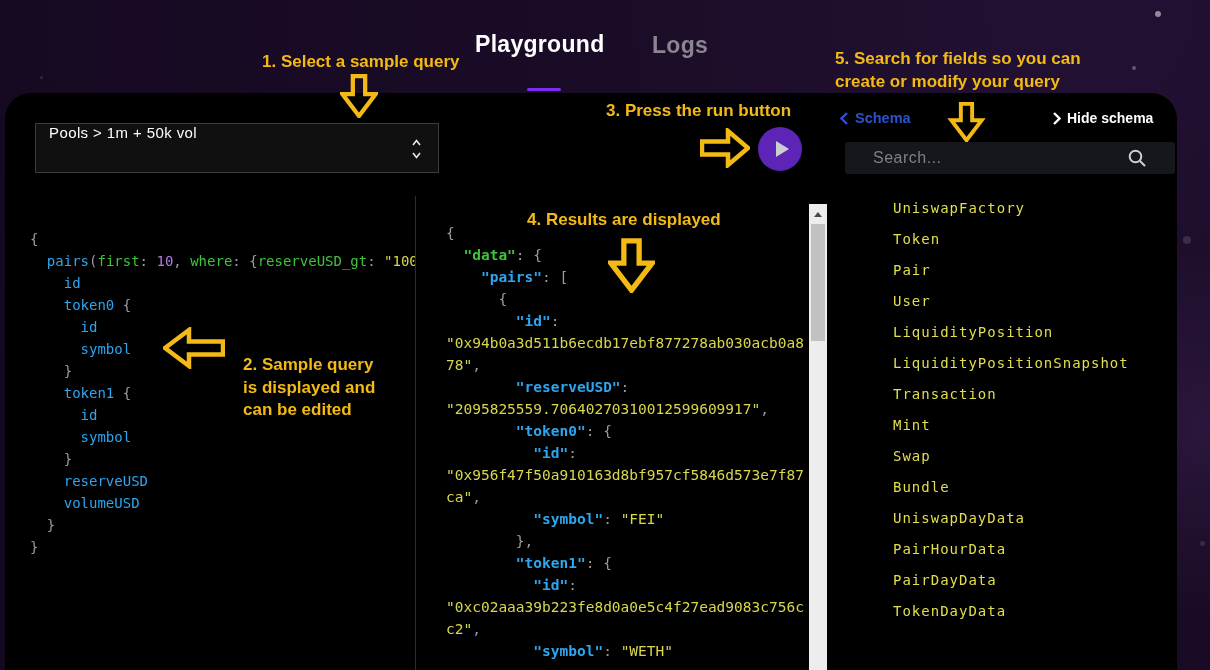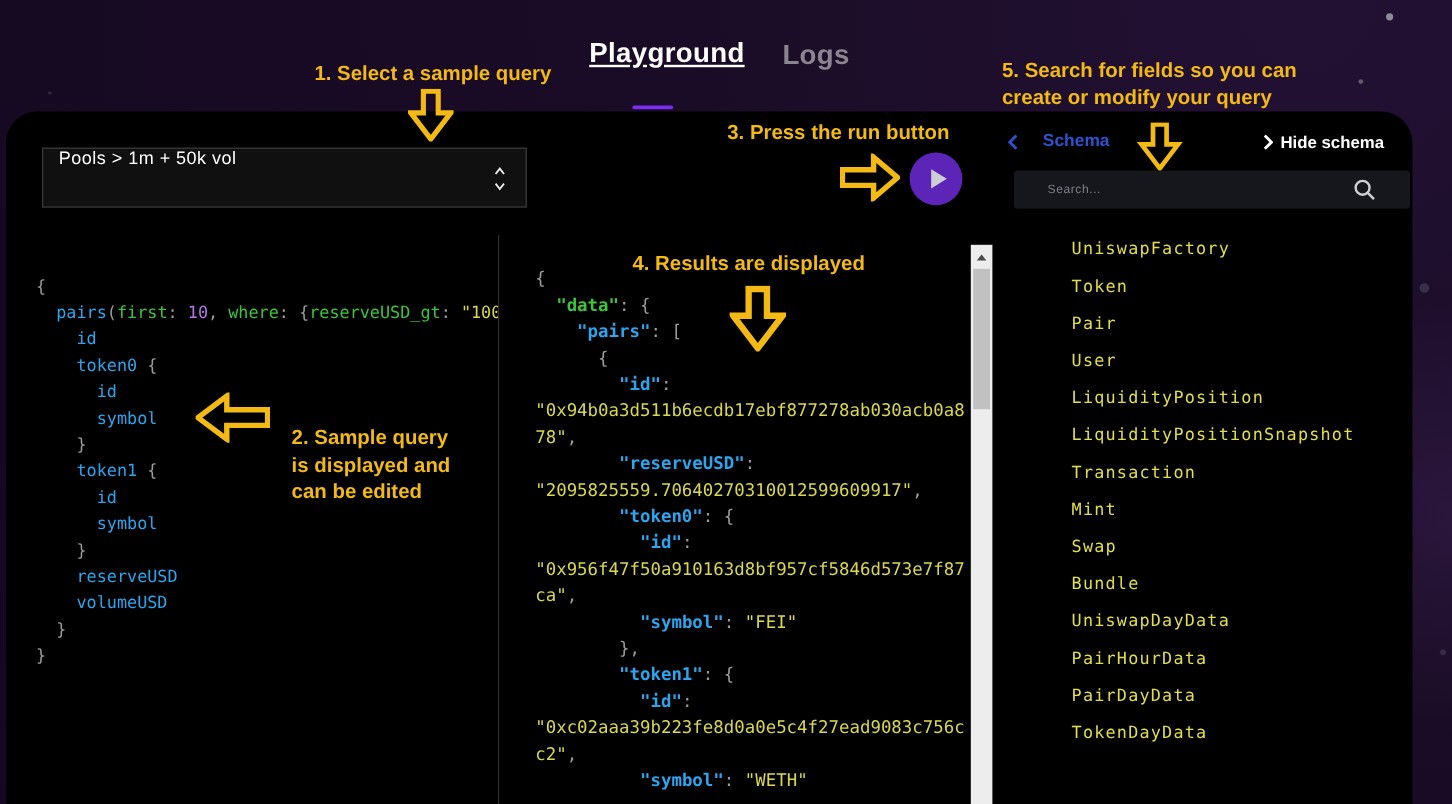--- a/index.html
+++ b/index.html
@@ -43,41 +43,41 @@
   #results-code{left:446px;top:222px;width:362px;height:448px;font-size:14.5px;line-height:22px;}
   .tk-p{color:var(--punc);} .tk-f{color:var(--code-blue);} .tk-a{color:var(--code-green);}
   .tk-n{color:var(--code-purple);} .tk-s{color:var(--code-str);}
   .tk-d{color:var(--code-green);font-weight:700;} .tk-k{color:var(--code-blue);font-weight:700;}
   .divider{position:absolute;left:415px;top:196px;width:1px;height:474px;background:#2d2d2d;}
   
   .sb-track{position:absolute;left:809px;top:204px;width:18px;height:466px;background:#ededed;}
   .sb-up{position:absolute;left:5px;top:8px;width:0;height:0;border-left:4px solid transparent;border-right:4px solid transparent;border-bottom:5px solid #4a4a4a;}
   .sb-thumb{position:absolute;left:2px;top:20px;width:14px;height:117px;background:#c1c1c1;}
   
-  .schema-back{position:absolute;left:840px;top:110px;display:flex;align-items:center;gap:21px;color:var(--schema-blue);font-weight:700;font-size:14.5px;cursor:pointer;}
+  .schema-back{position:absolute;left:840px;top:110px;display:flex;align-items:center;gap:7px;color:var(--schema-blue);font-weight:700;font-size:14.5px;cursor:pointer;}
   .schema-hide{position:absolute;left:1053px;top:110px;display:flex;align-items:center;gap:6px;color:#fff;font-weight:700;font-size:14px;cursor:pointer;}
   .search-box{position:absolute;left:845px;top:142px;width:330px;height:32px;background:#16171d;border-radius:3px;}
-  .search-input{position:absolute;left:0;top:0;width:100%;height:100%;background:transparent;border:none;outline:none;color:#ddd;font-size:10px;padding-left:28px;font-family:"Liberation Sans",sans-serif;letter-spacing:.5px;}
+  .search-input{position:absolute;left:0;top:0;width:100%;height:100%;background:transparent;border:none;outline:none;color:#ddd;font-size:16px;padding-left:28px;font-family:"Liberation Sans",sans-serif;letter-spacing:.5px;}
   .search-input::placeholder{color:#7f7f88;}
   .search-icon{position:absolute;right:28px;top:6px;}
   .schema-list{position:absolute;left:853px;top:192px;width:320px;}
   .schema-item{height:31px;display:flex;align-items:center;color:var(--schema-yellow);font-family:"DejaVu Sans Mono",monospace;font-size:14px;letter-spacing:1px;cursor:pointer;margin-left:40px;}
 </style>
 </head>
 <body>
 
 <div class="stage">
 
   <div class="star" style="left:1155px;top:11px;width:6px;height:6px;background:#8e8a98;"></div>
   <div class="star" style="left:1132px;top:66px;width:4px;height:4px;background:#5f5a6c;"></div>
   <div class="star" style="left:1183px;top:236px;width:8px;height:8px;background:#46405a;opacity:.65;"></div>
   <div class="star" style="left:1200px;top:541px;width:5px;height:5px;background:#46405a;opacity:.6;"></div>
   <div class="star" style="left:40px;top:76px;width:3px;height:3px;background:#463f58;opacity:.6;"></div>
 
-  <div class="nav-tab" style="left:491px;top:31px;color:#fff;text-decoration:underline;">Playground</div>
+  <div class="nav-tab" style="left:475px;top:31px;color:#fff;">Playground</div>
   <div class="nav-tab" style="left:652px;top:32px;color:#8b8591;text-align:center;">Logs</div>
   <div class="nav-underline"></div>
 
   <div class="panel"></div>
 
   <div class="dropdown">
     <span class="dropdown-label">Pools &gt; 1m + 50k vol</span>
     <span class="dropdown-caret">
       <svg width="11" height="24" viewBox="0 0 11 24">
         <path d="M2 8 L5.5 3.5 L9 8" fill="none" stroke="#e8e8e8" stroke-width="1.6"></path>

